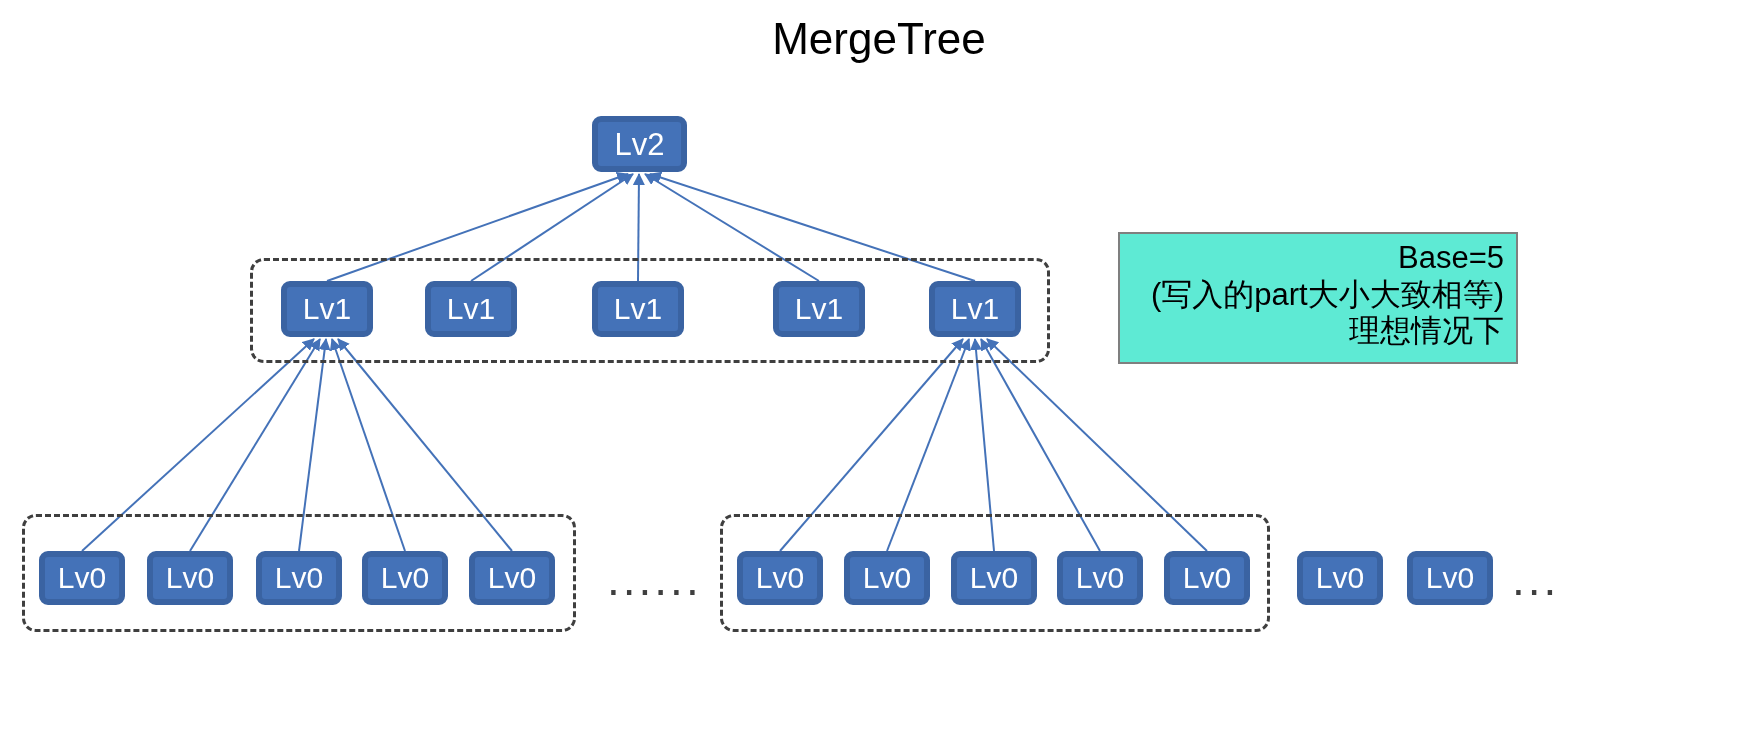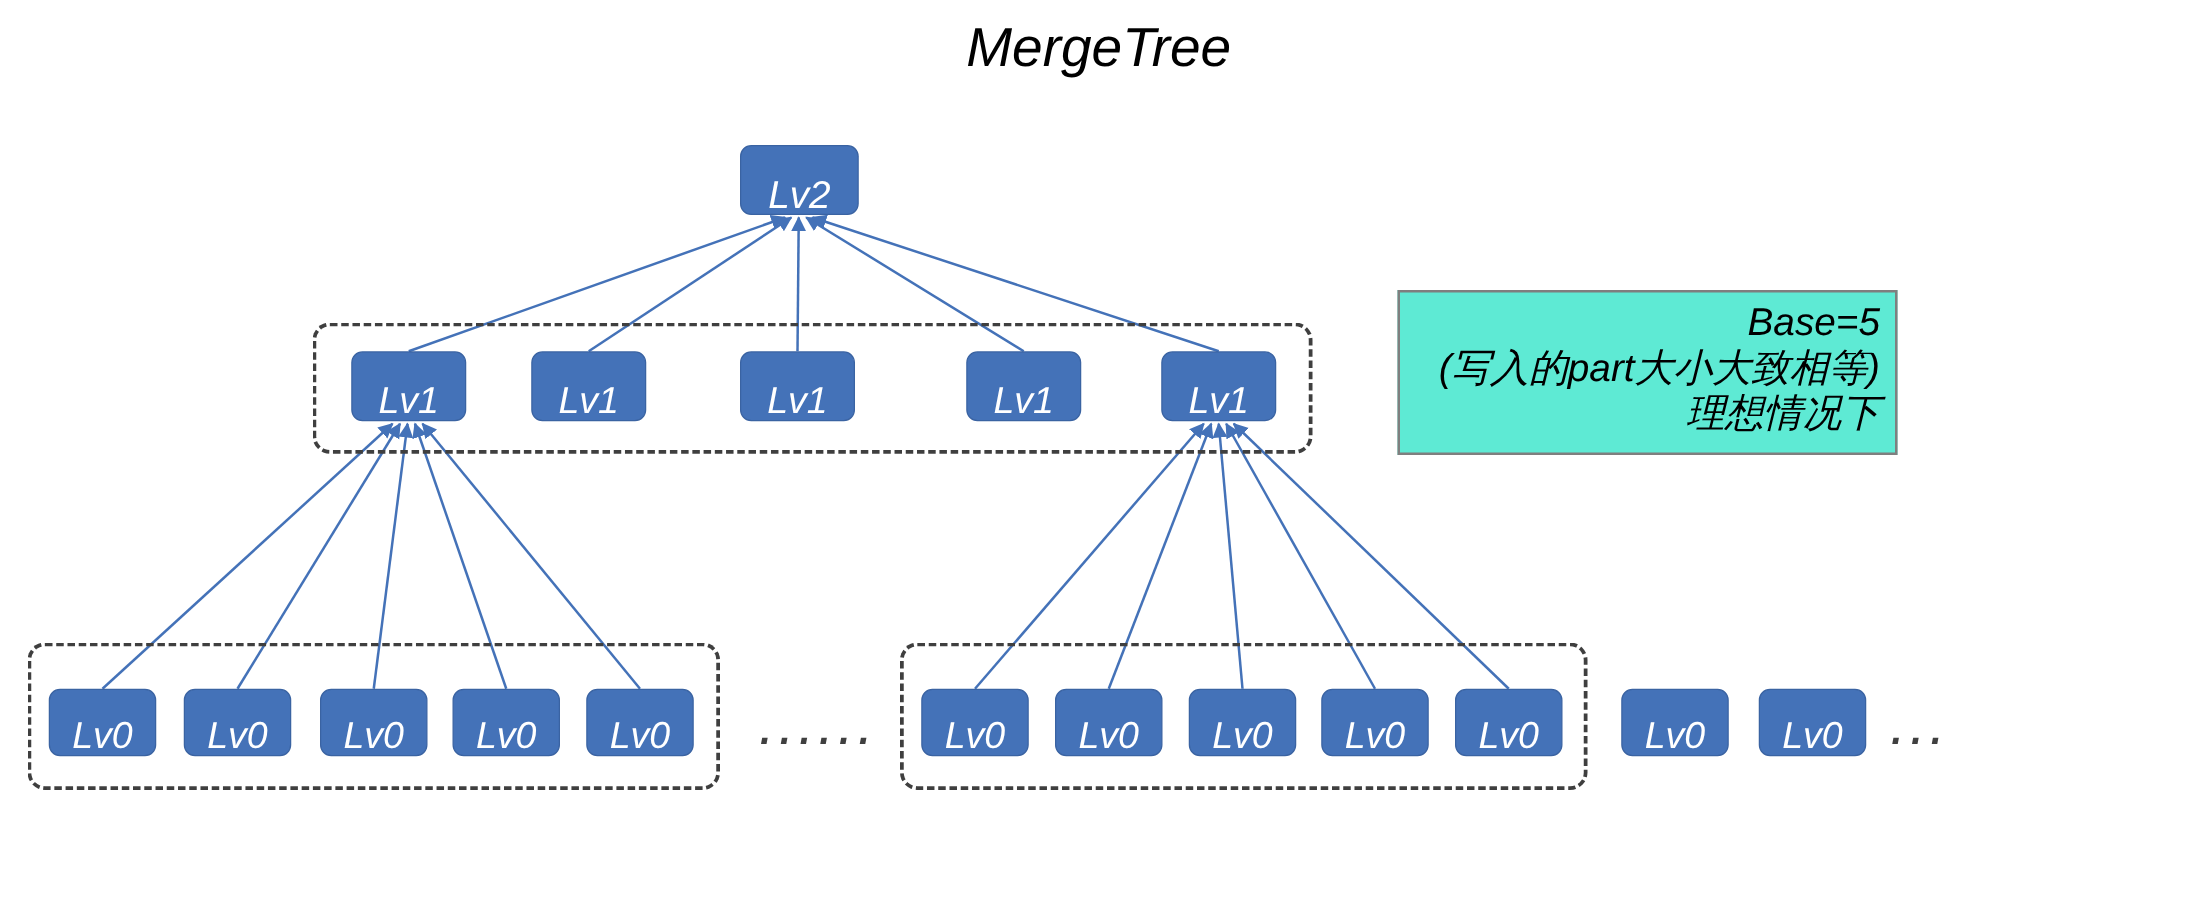--- a/index.html
+++ b/index.html
@@ -9,21 +9,20 @@
   }
   body {
     font-family: "Liberation Sans", "DejaVu Sans", sans-serif;
   }
   #canvas {
     position: relative;
     width: 1758px;
     height: 738px;
     background: #ffffff;
     overflow: hidden;
-    font-style: italic;
   }
   svg.layer {
     position: absolute;
     left: 0;
     top: 0;
     width: 1758px;
     height: 738px;
   }
   .diagram-title {
     position: absolute;
@@ -33,25 +32,25 @@
     text-align: center;
     font-size: 44px;
     color: #000000;
     letter-spacing: 0px;
     font-family: "Liberation Sans", "DejaVu Sans", sans-serif;
   }
   .node {
     position: absolute;
     box-sizing: border-box;
     background: #4472b8;
-    border: 1px solid #000000;
+    border: 6px solid #000000;
     border-radius: 9px;
     color: #ffffff;
     display: flex;
-    align-items: flex-end;
+    align-items: center;
     justify-content: center;
     font-size: 30px;
     font-family: "Liberation Sans", "DejaVu Sans", sans-serif;
     line-height: 1;
     user-select: none;
   }
   .node.lv2 { font-size: 31px; }
   .group-box {
     position: absolute;
     box-sizing: border-box;

